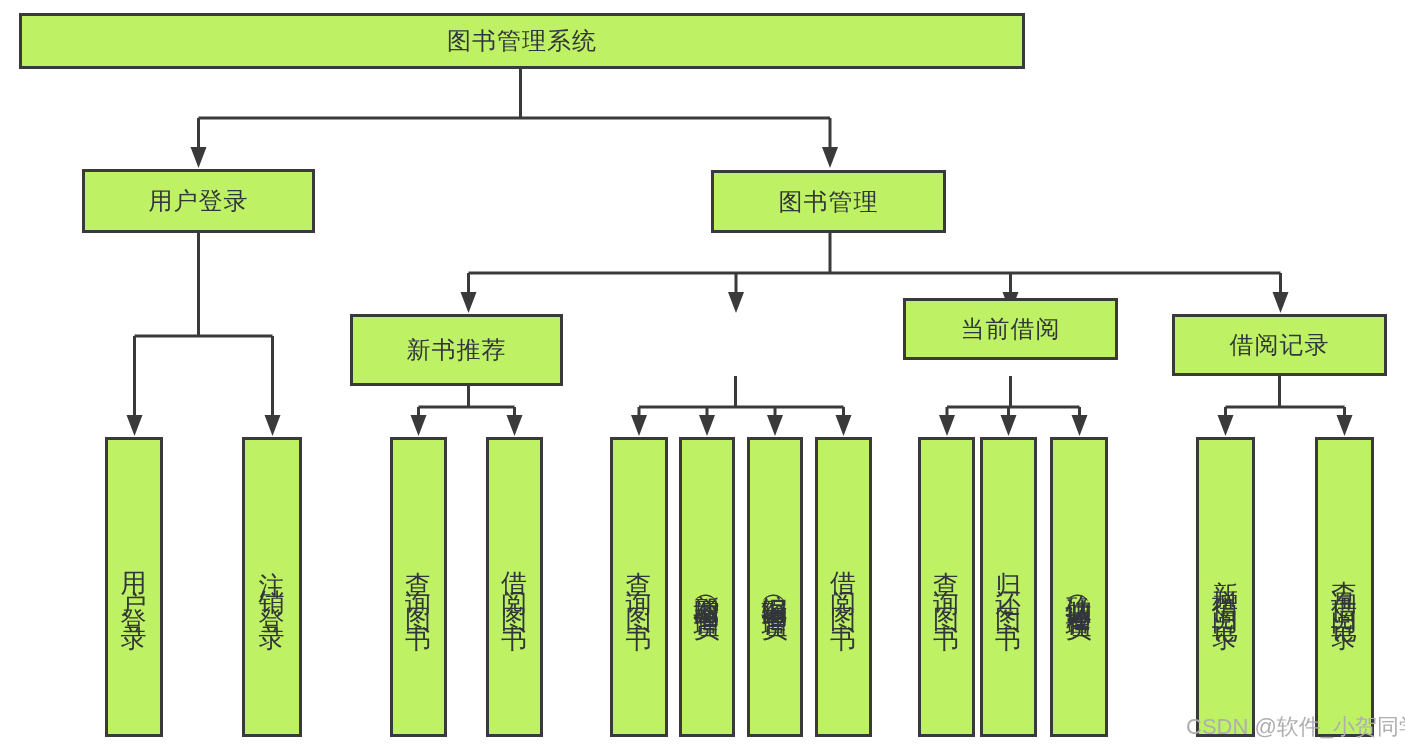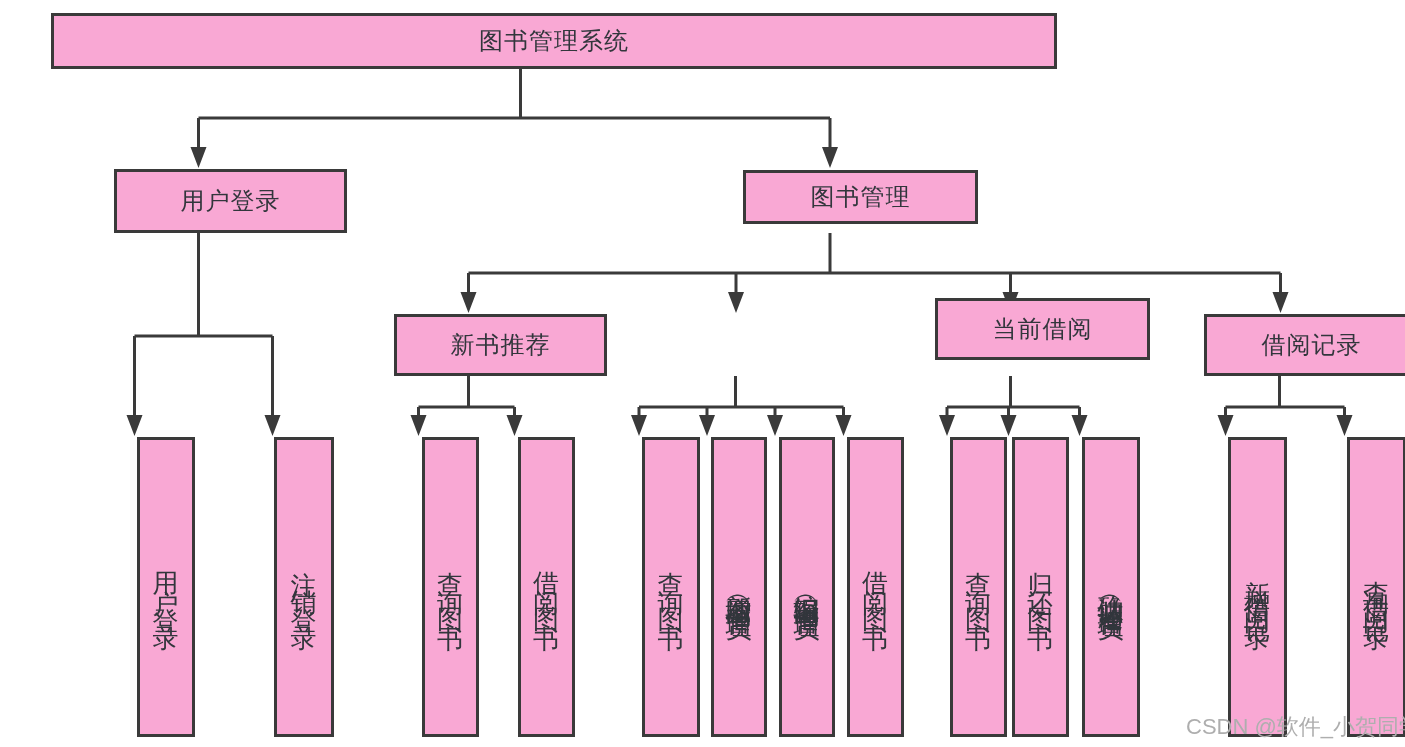--- a/index.html
+++ b/index.html
@@ -3,24 +3,23 @@
 <meta charset="utf-8">
 <style>
   html,body{margin:0;padding:0;background:#ffffff;}
   .canvas{
     position:relative;width:1405px;height:747px;background:#ffffff;overflow:hidden;
     font-family:"Liberation Sans", sans-serif;
   }
   .wires{position:absolute;left:0;top:0;pointer-events:none;}
   .node{
     position:absolute;box-sizing:border-box;
-    border:3px solid #3a3a3a;background:#f9a8d4;
+    border:3px solid #3a3a3a;background:#bef264;
     display:flex;align-items:center;justify-content:center;
     color:#32363c;
-    margin-left:32px;
   }
   .node.h span{font-size:24px;letter-spacing:1px;white-space:nowrap;}
   .v-text{
     writing-mode:vertical-rl;text-orientation:mixed;
     font-size:26px;line-height:1;white-space:nowrap;
   }
   .watermark{
     position:absolute;left:1186px;top:712px;z-index:5;
     font-size:22px;color:#aeaeae;white-space:nowrap;
   }
@@ -55,25 +54,25 @@
       M1217.5 415 L1233.5 415 L1225.5 436 Z M1336.5 415 L1352.5 415 L1344.5 436 Z"></path>
   </svg>
 
   <div class="node h" style="left:19px;top:13px;width:1006px;height:56px">
     <span>图书管理系统</span>
   </div>
 
   <div class="node h" style="left:82px;top:169px;width:233px;height:64px">
     <span>用户登录</span>
   </div>
-  <div class="node h" style="left:711px;top:170px;width:235px;height:54px">
+  <div class="node h" style="left:711px;top:170px;width:235px;height:63px">
     <span>图书管理</span>
   </div>
 
-  <div class="node h" style="left:362px;top:314px;width:213px;height:62px">
+  <div class="node h" style="left:350px;top:314px;width:213px;height:72px">
     <span>新书推荐</span>
   </div>
   <div class="node h" style="left:903px;top:298px;width:215px;height:62px">
     <span>当前借阅</span>
   </div>
   <div class="node h" style="left:1172px;top:314px;width:215px;height:62px">
     <span>借阅记录</span>
   </div>
 
   <div class="node leaf" style="left:105px;top:437px;width:58px;height:300px">

